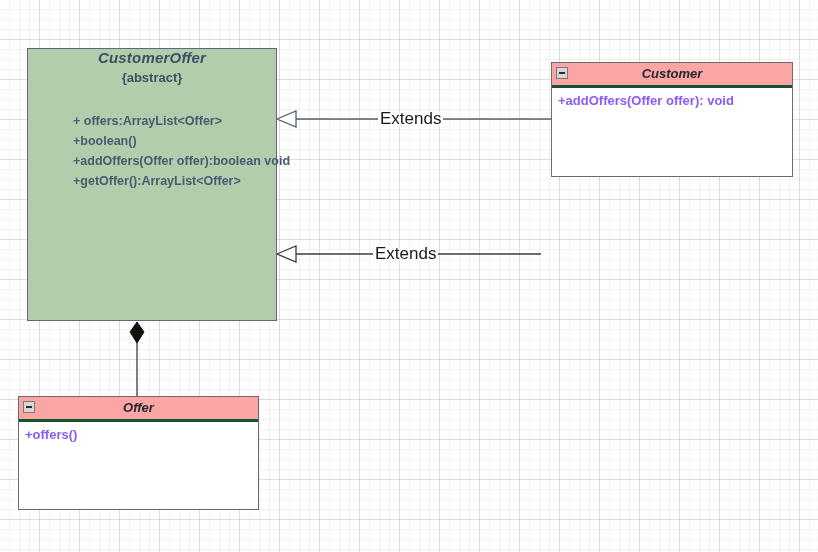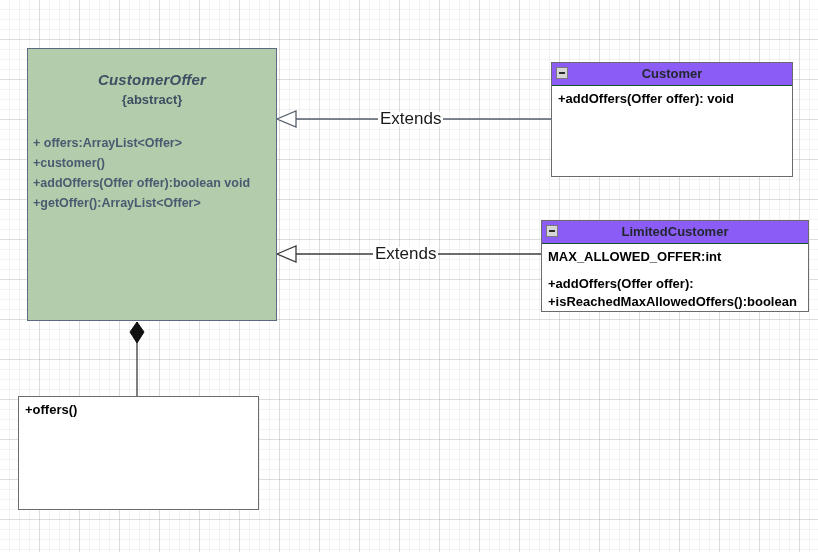--- a/index.html
+++ b/index.html
@@ -43,55 +43,57 @@
     border: 1px solid #5b6a80;
     background: #b3ccab;
     color: #3f4f63;
   }
   .abstract-title {
     text-align: center;
     font-weight: bold;
     font-style: italic;
     font-size: 15px;
     color: #3f4f63;
-    padding-top: 22px;
+    padding-top: 0;
     letter-spacing: 0.2px;
   }
   .abstract-stereotype {
     text-align: center;
     font-weight: bold;
     font-style: normal;
     font-size: 13px;
     color: #3f4f63;
     padding-top: 4px;
   }
   .abstract-members {
     padding: 26px 0 0 5px;
   }
   .abstract-members .member {
     font-size: 12.5px;
     font-weight: bold;
     color: #4a5a70;
     line-height: 20px;
     white-space: nowrap;
+    margin-left: 40px;
   }
 
   
   .node-classic {
     border: 1px solid #6b6b6b;
     background: #ffffff;
   }
   .node-header {
     position: relative;
     height: 22px;
-    background: #8b5cf6;
-    border-bottom: 1px solid #14532d;
+    background: #fca5a5;
+    border-bottom: 3px solid #14532d;
     display: flex;
     align-items: center;
     justify-content: center;
+    font-style: italic;
   }
   .node-header-title {
     font-size: 13px;
     font-weight: bold;
     color: #22282f;
     line-height: 22px;
   }
   .collapse-btn {
     position: absolute;
     left: 4px;
@@ -110,21 +112,21 @@
     width: 6px;
     height: 2px;
     background: #2b2b2b;
   }
   .node-body {
     padding: 4px 0 0 6px;
   }
   .node-body .member {
     font-size: 13px;
     font-weight: bold;
-    color: #000000;
+    color: #8b5cf6;
     line-height: 18px;
     white-space: nowrap;
   }
   .node-body .member.spacer {
     height: 9px;
     line-height: 9px;
   }
 
   
   .edge-label {
@@ -158,54 +160,46 @@
       <line x1="137" y1="322" x2="137" y2="396" stroke="#3b3b3b" stroke-width="1.3"></line>
       <polygon points="137,322 144,332 137,343 130,332" fill="#111111" stroke="#111111" stroke-width="1"></polygon>
     </g>
   </svg>
 
   <div class="uml-node node-abstract" style="left:27px; top:48px; width:250px; height:273px;">
     <div class="abstract-title">CustomerOffer</div>
     <div class="abstract-stereotype">{abstract}</div>
     <div class="abstract-members">
       <div class="member">+ offers:ArrayList&lt;Offer&gt;</div>
-      <div class="member">+customer()</div>
+      <div class="member">+boolean()</div>
       <div class="member">+addOffers(Offer offer):boolean void</div>
       <div class="member">+getOffer():ArrayList&lt;Offer&gt;</div>
     </div>
   </div>
 
   <div class="uml-node node-classic" style="left:551px; top:62px; width:242px; height:115px;">
     <div class="node-header">
       <span class="collapse-btn">
         <span class="minus"></span>
       </span>
       <span class="node-header-title">Customer</span>
     </div>
     <div class="node-body">
       <div class="member">+addOffers(Offer offer): void</div>
     </div>
   </div>
 
-  <div class="uml-node node-classic" style="left:541px; top:220px; width:268px; height:92px;">
+
+  <div class="uml-node node-classic" style="left:18px; top:396px; width:241px; height:114px;">
     <div class="node-header">
       <span class="collapse-btn">
         <span class="minus"></span>
       </span>
-      <span class="node-header-title">LimitedCustomer</span>
-    </div>
-    <div class="node-body">
-      <div class="member">MAX_ALLOWED_OFFER:int</div>
-      <div class="member spacer"></div>
-      <div class="member">+addOffers(Offer offer):</div>
-      <div class="member">+isReachedMaxAllowedOffers():boolean</div>
-    </div>
-  </div>
-
-  <div class="uml-node node-classic" style="left:18px; top:396px; width:241px; height:114px;">
+      <span class="node-header-title">Offer</span>
+    </div>
     <div class="node-body">
       <div class="member">+offers()</div>
     </div>
   </div>
 
   <div class="edge-label" style="left:378px; top:112px;">Extends</div>
 
   <div class="edge-label" style="left:373px; top:247px;">Extends</div>
 
 </div>

